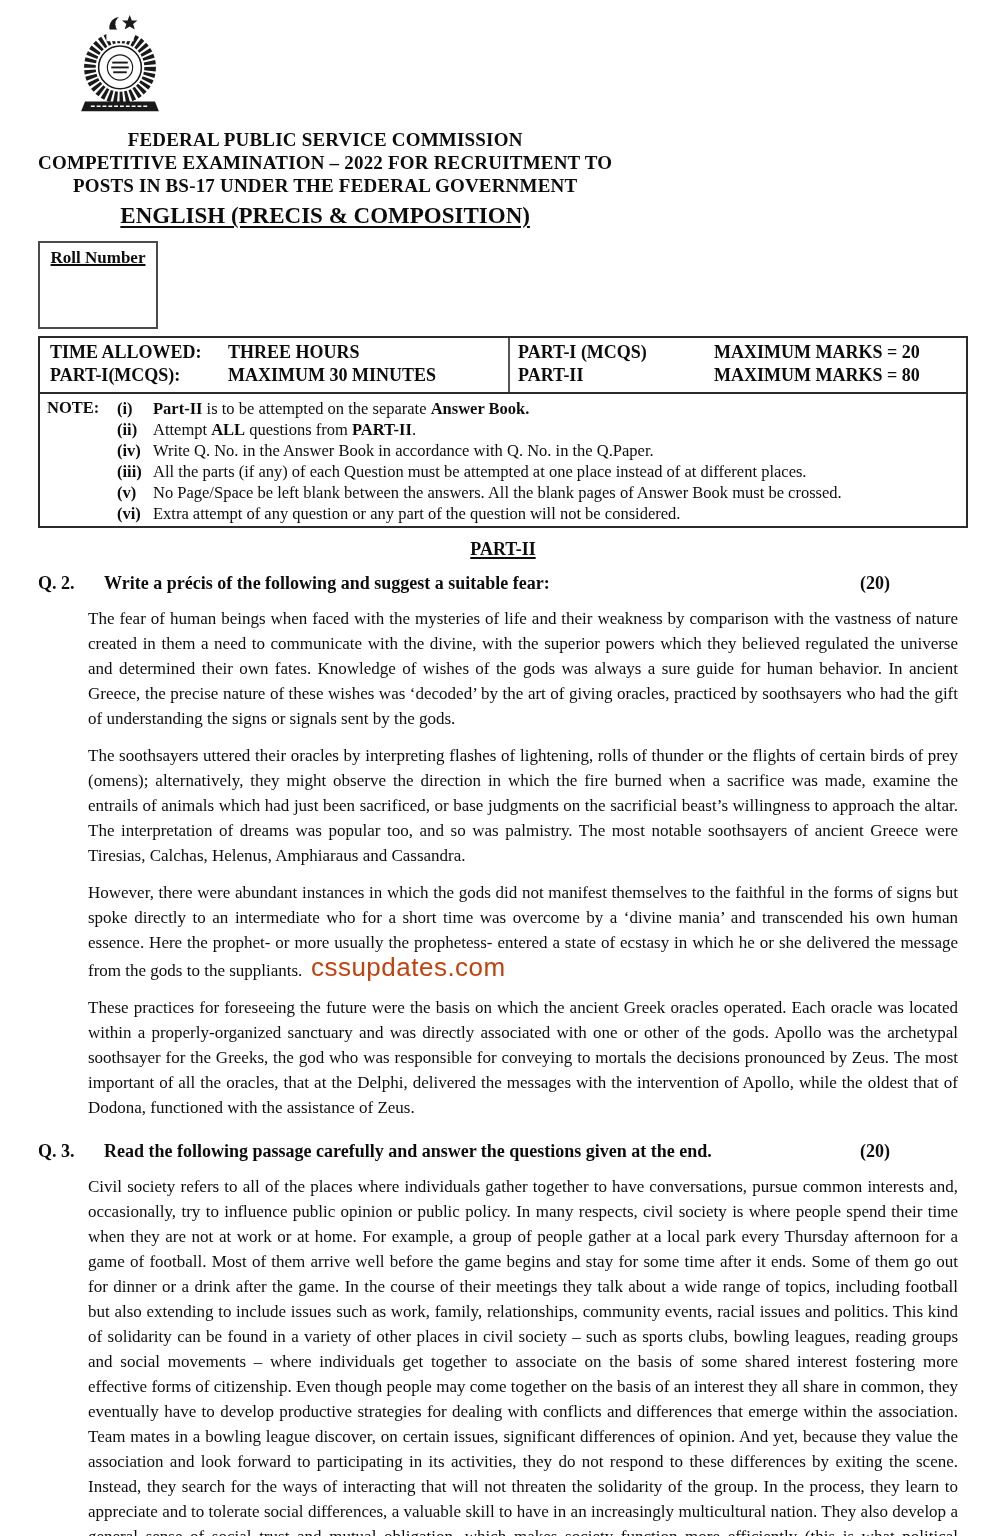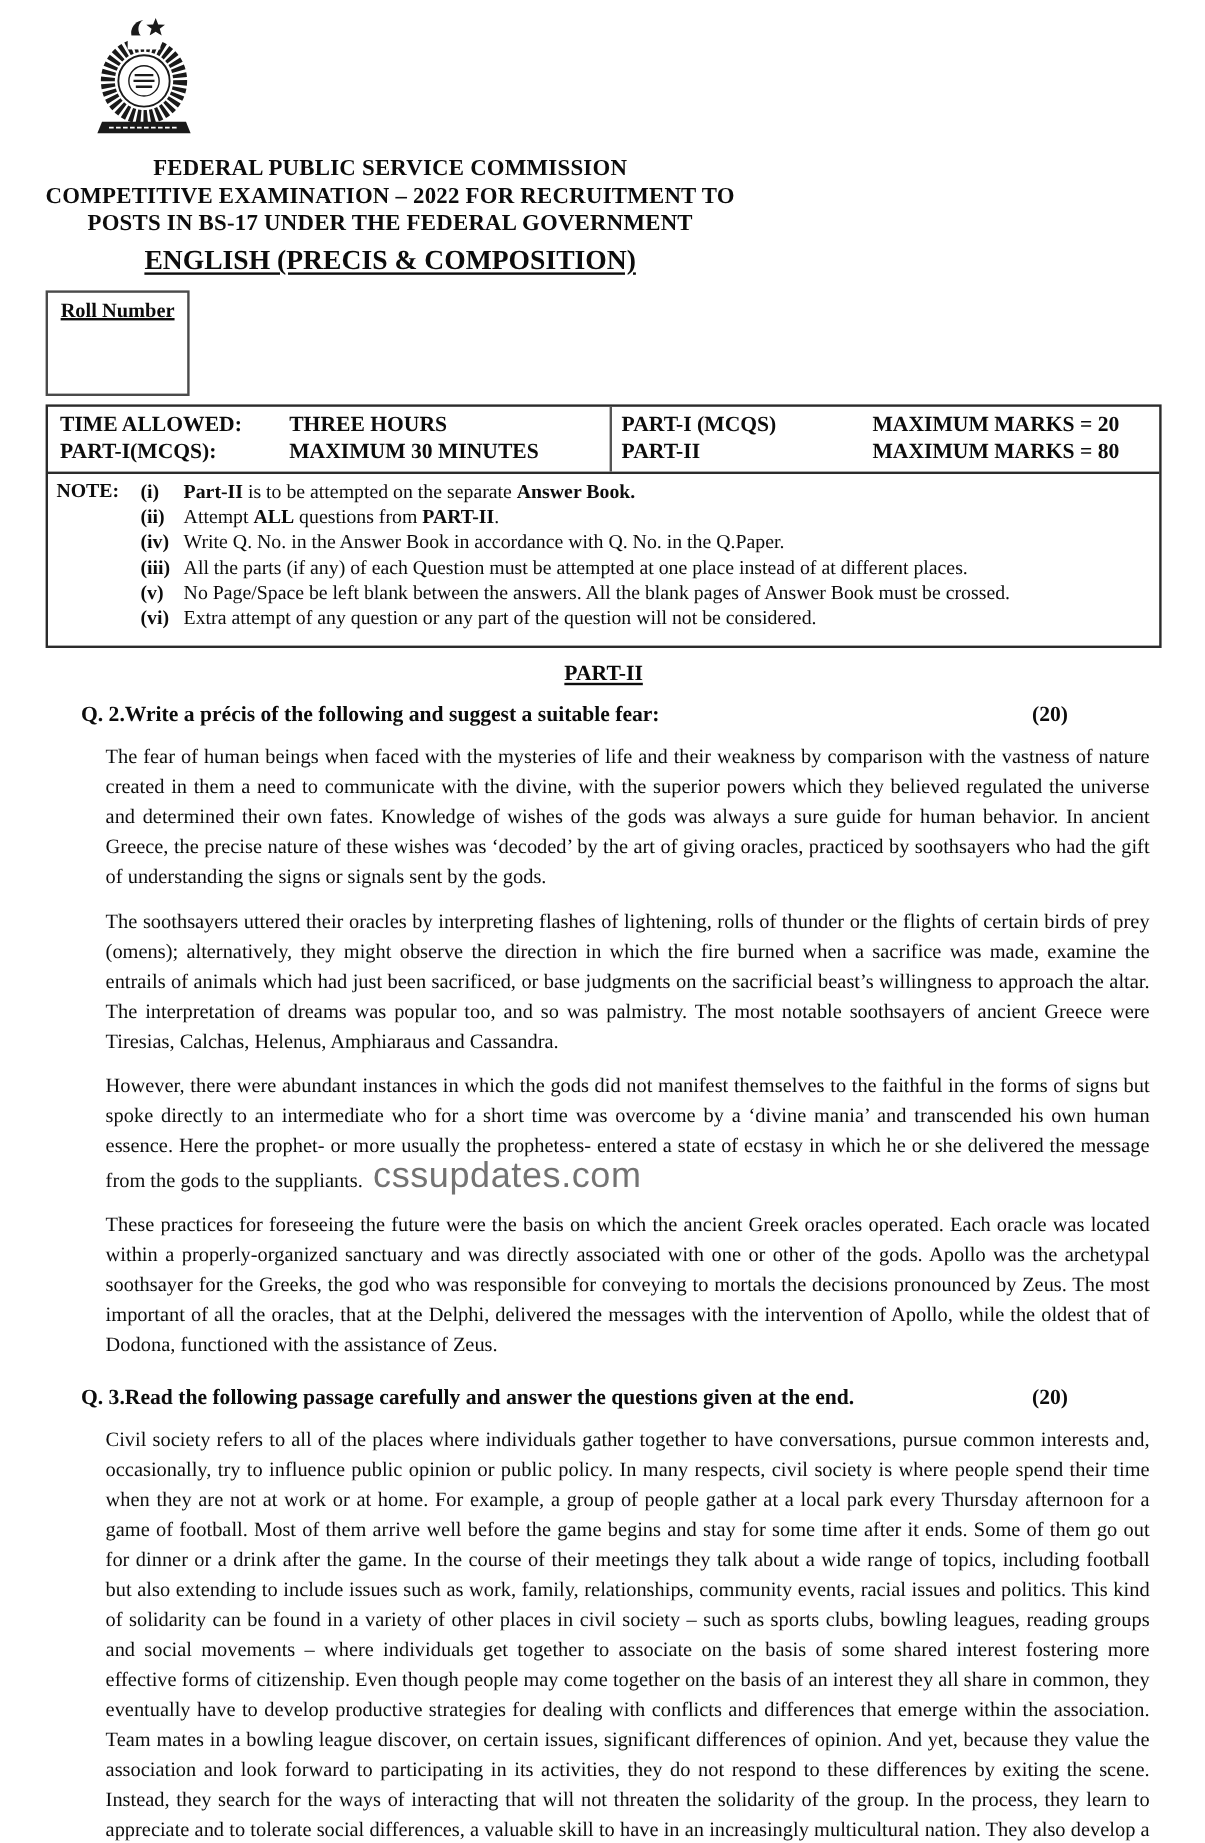--- a/index.html
+++ b/index.html
@@ -29,49 +29,49 @@
   .roll-label {
     font-weight:bold; font-size:17px;
     text-decoration:underline; text-decoration-thickness:2px;
   }
 
   
   .rule-box { border:2px solid #2b2b2b; margin-top:7px; }
   .info-table { display:grid; grid-template-columns:470px 1fr; border-bottom:2px solid #2b2b2b; }
   .info-left { border-right:2px solid #555; padding:3px 8px 5px 10px; }
   .info-right { padding:3px 8px 5px 8px; }
-  .info-row { display:flex; font-weight:bold; font-size:18px; line-height:23px;gap:13px; }
+  .info-row { display:flex; font-weight:bold; font-size:18px; line-height:23px; }
   .info-row .lbl { width:178px; flex:0 0 auto; }
   .info-row .part { width:196px; flex:0 0 auto; }
-  .note-box { padding:4px 8px 13px 7px; font-size:16.5px; }
+  .note-box { padding:4px 8px 2px 7px; font-size:16.5px; }
   .note-flex { display:flex; }
   .note-label { width:70px; flex:0 0 auto; font-weight:bold; }
   .note-items { flex:1 1 auto; }
   .note-item { display:flex; line-height:21px; }
   .note-item .num { width:36px; flex:0 0 auto; font-weight:bold; }
   .note-item .txt { flex:1 1 auto; }
 
   
   .part-heading {
     text-align:center; font-weight:bold; font-size:18px; margin-top:11px;
     text-decoration:underline; text-decoration-thickness:2px; text-underline-offset:2px;
   }
-  .q-row { display:flex; font-weight:bold; font-size:18px; margin-top:12px; line-height:22px;text-align:right; }
+  .q-row { display:flex; font-weight:bold; font-size:18px; margin-top:12px; line-height:22px; }
   .q-num { width:66px; flex:0 0 auto; }
   .q-title { flex:0 1 auto; }
   .q-marks { margin-left:auto; margin-right:78px; }
 
   .body-text {
     margin-left:50px; margin-right:10px;
     font-size:17px; line-height:25px; text-align:justify;
   }
   .para { margin-top:12px; }
   .watermark {
     font-family:"Liberation Sans", sans-serif;
-    font-size:30px; line-height:25px; color:#737373; letter-spacing:0.5px;
+    font-size:26px; line-height:25px; color:#c2410c; letter-spacing:0.5px;
     white-space:nowrap;
   }
 
   b { font-weight:bold; }
 </style>
 </head>
 <body>
 
 <div class="page">
 

